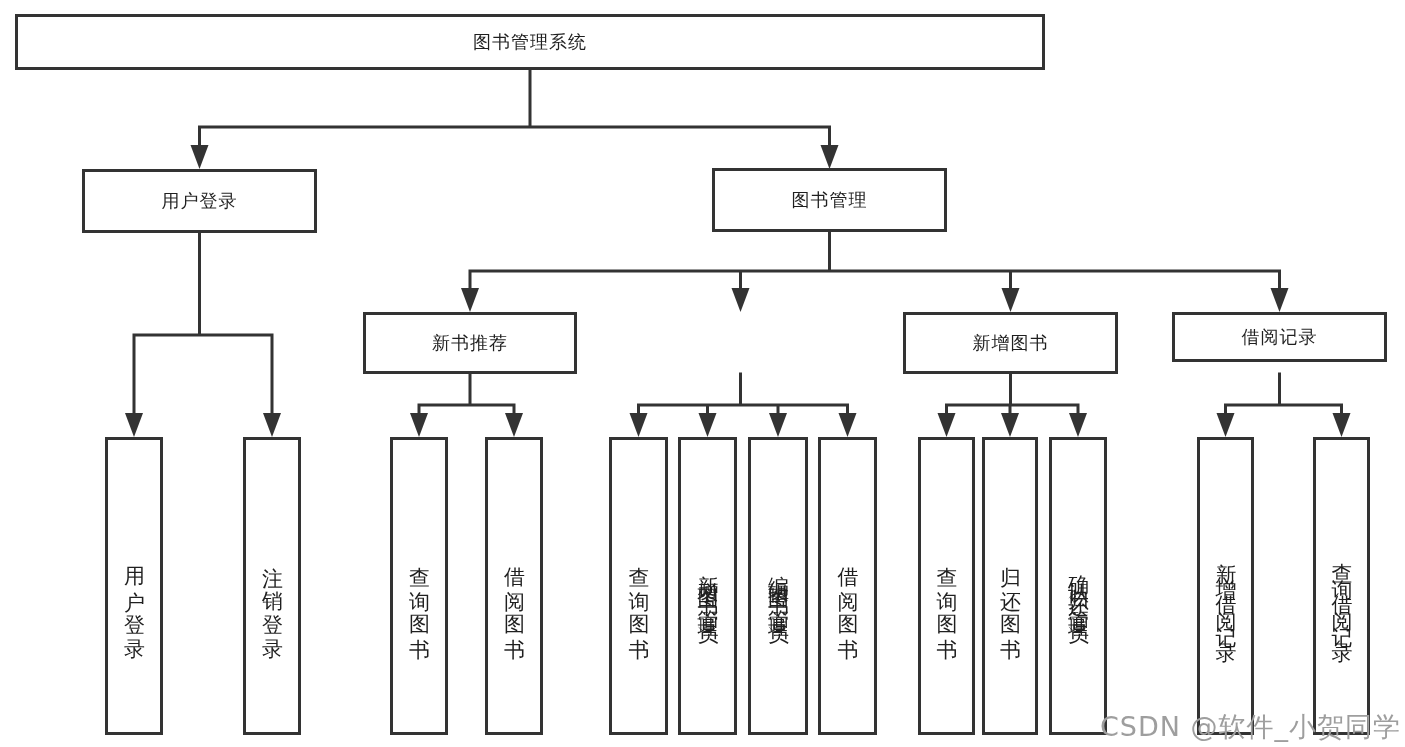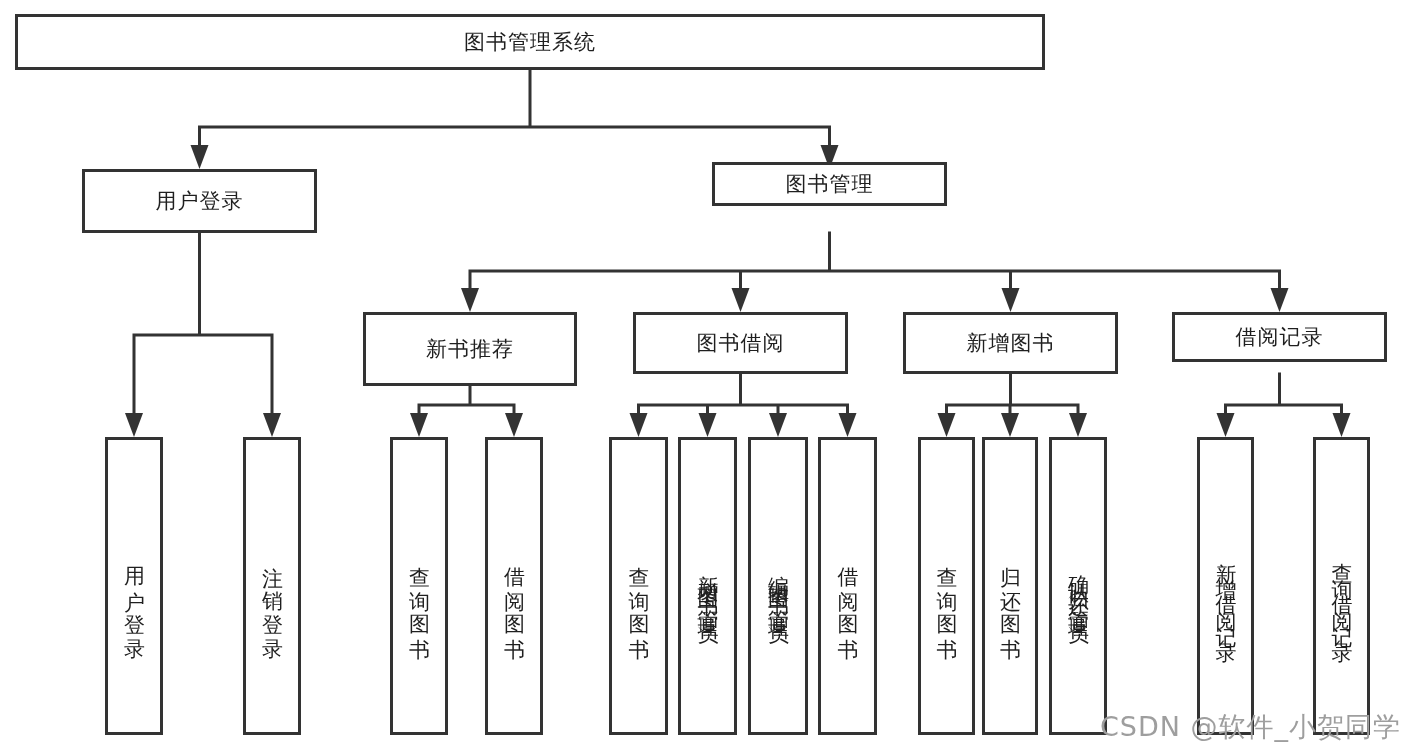--- a/index.html
+++ b/index.html
@@ -5,21 +5,21 @@
   :root{
     --line:#333333; --text:#1f1f1f; --watermark:#9e9e9e; --bg:#ffffff;
   }
   html,body{margin:0;padding:0;background:var(--bg);}
   body{font-family:"DejaVu Sans","Liberation Sans",sans-serif;}
   .canvas{position:relative;width:1405px;height:747px;background:var(--bg);overflow:hidden;}
   .wires{position:absolute;left:0;top:0;width:1405px;height:747px;color:var(--line);}
   .box{
     position:absolute;box-sizing:border-box;border:3px solid var(--line);
     display:flex;align-items:center;justify-content:center;
-    font-size:21px;color:var(--text);background:var(--bg);
+    font-size:18px;color:var(--text);background:var(--bg);
     letter-spacing:1px;white-space:nowrap;
   }
   .leaf{
     position:absolute;box-sizing:border-box;border:3px solid var(--line);
     display:flex;align-items:center;justify-content:center;background:var(--bg);
   }
   .vtext{
     writing-mode:vertical-rl;text-orientation:mixed;
     font-size:21px;color:var(--text);line-height:1;
   }
@@ -52,24 +52,23 @@
          M629.5 413 H647.5 L638.5 437 Z M698.5 413 H716.5 L707.5 437 Z
          M769 413 H787 L778 437 Z M838.5 413 H856.5 L847.5 437 Z
          M937.5 413 H955.5 L946.5 437 Z M1001 413 H1019 L1010 437 Z
          M1069 413 H1087 L1078 437 Z
          M1216.5 413 H1234.5 L1225.5 437 Z M1332.5 413 H1350.5 L1341.5 437 Z"></path>
   </svg>
 
   <div class="box" style="left:15px;top:14px;width:1030px;height:56px">图书管理系统</div>
 
   <div class="box" style="left:82px;top:169px;width:235px;height:64px">用户登录</div>
-  <div class="box" style="left:712px;top:162px;width:235px;height:44px">图书管理</div>
+  <div class="box" style="left:712px;top:168px;width:235px;height:64px">图书管理</div>
 
-  <div class="box" style="left:363px;top:312px;width:214px;height:74px">新书推荐</div>
-  <div class="box" style="left:633px;top:312px;width:215px;height:62px">图书借阅</div>
+  <div class="box" style="left:363px;top:312px;width:214px;height:62px">新书推荐</div>
   <div class="box" style="left:903px;top:312px;width:215px;height:62px">新增图书</div>
   <div class="box" style="left:1172px;top:312px;width:215px;height:50px">借阅记录</div>
 
   <div class="leaf sp4" style="left:105px;top:437px;width:58px;height:298px">
     <span class="vtext">用户登录</span>
   </div>
   <div class="leaf sp4" style="left:243px;top:437px;width:58px;height:298px">
     <span class="vtext">注销登录</span>
   </div>
   <div class="leaf sp4" style="left:390px;top:437px;width:58px;height:298px">

